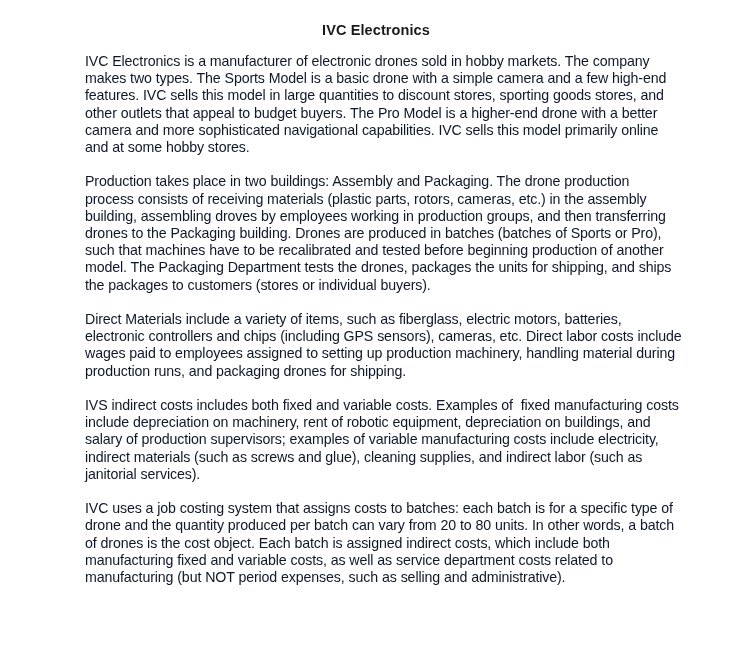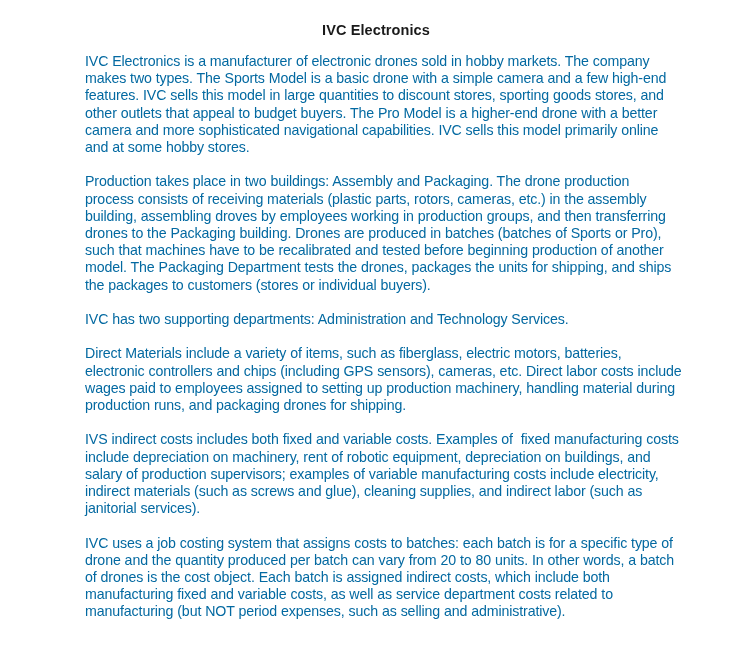--- a/index.html
+++ b/index.html
@@ -32,40 +32,39 @@
   }
   .body-text {
     position: absolute;
     top: 53px;
     left: 85px;
     width: 597px;
   }
   .para {
     font-size: 14.2px;
     line-height: 17.2px;
-    color: #0369a1;
+    color: #0f172a;
     margin: 0 0 17.2px 0;
     text-align: left;
     white-space: pre-wrap;
     letter-spacing: -0.12px;
     word-spacing: 0.1px;
   }
   .para:last-child {
     margin-bottom: 0;
   }
 </style>
 </head>
 <body>
 
 <div class="page">
 
   <div class="doc-title">IVC Electronics</div>
 
   <div class="body-text">
     <p class="para">IVC Electronics is a manufacturer of electronic drones sold in hobby markets. The company makes two types. The Sports Model is a basic drone with a simple camera and a few high-end features. IVC sells this model in large quantities to discount stores, sporting goods stores, and other outlets that appeal to budget buyers. The Pro Model is a higher-end drone with a better camera and more sophisticated navigational capabilities. IVC sells this model primarily online and at some hobby stores.</p>
     <p class="para">Production takes place in two buildings: Assembly and Packaging. The drone production process consists of receiving materials (plastic parts, rotors, cameras, etc.) in the assembly building, assembling droves by employees working in production groups, and then transferring drones to the Packaging building. Drones are produced in batches (batches of Sports or Pro), such that machines have to be recalibrated and tested before beginning production of another model. The Packaging Department tests the drones, packages the units for shipping, and ships the packages to customers (stores or individual buyers).</p>
-    <p class="para">IVC has two supporting departments: Administration and Technology Services.</p>
     <p class="para">Direct Materials include a variety of items, such as fiberglass, electric motors, batteries, electronic controllers and chips (including GPS sensors), cameras, etc. Direct labor costs include wages paid to employees assigned to setting up production machinery, handling material during production runs, and packaging drones for shipping.</p>
     <p class="para">IVS indirect costs includes both fixed and variable costs. Examples of  fixed manufacturing costs include depreciation on machinery, rent of robotic equipment, depreciation on buildings, and salary of production supervisors; examples of variable manufacturing costs include electricity, indirect materials (such as screws and glue), cleaning supplies, and indirect labor (such as janitorial services).</p>
     <p class="para">IVC uses a job costing system that assigns costs to batches: each batch is for a specific type of drone and the quantity produced per batch can vary from 20 to 80 units. In other words, a batch of drones is the cost object. Each batch is assigned indirect costs, which include both manufacturing fixed and variable costs, as well as service department costs related to manufacturing (but NOT period expenses, such as selling and administrative).</p>
   </div>
 
 </div>
 
 </body></html>

